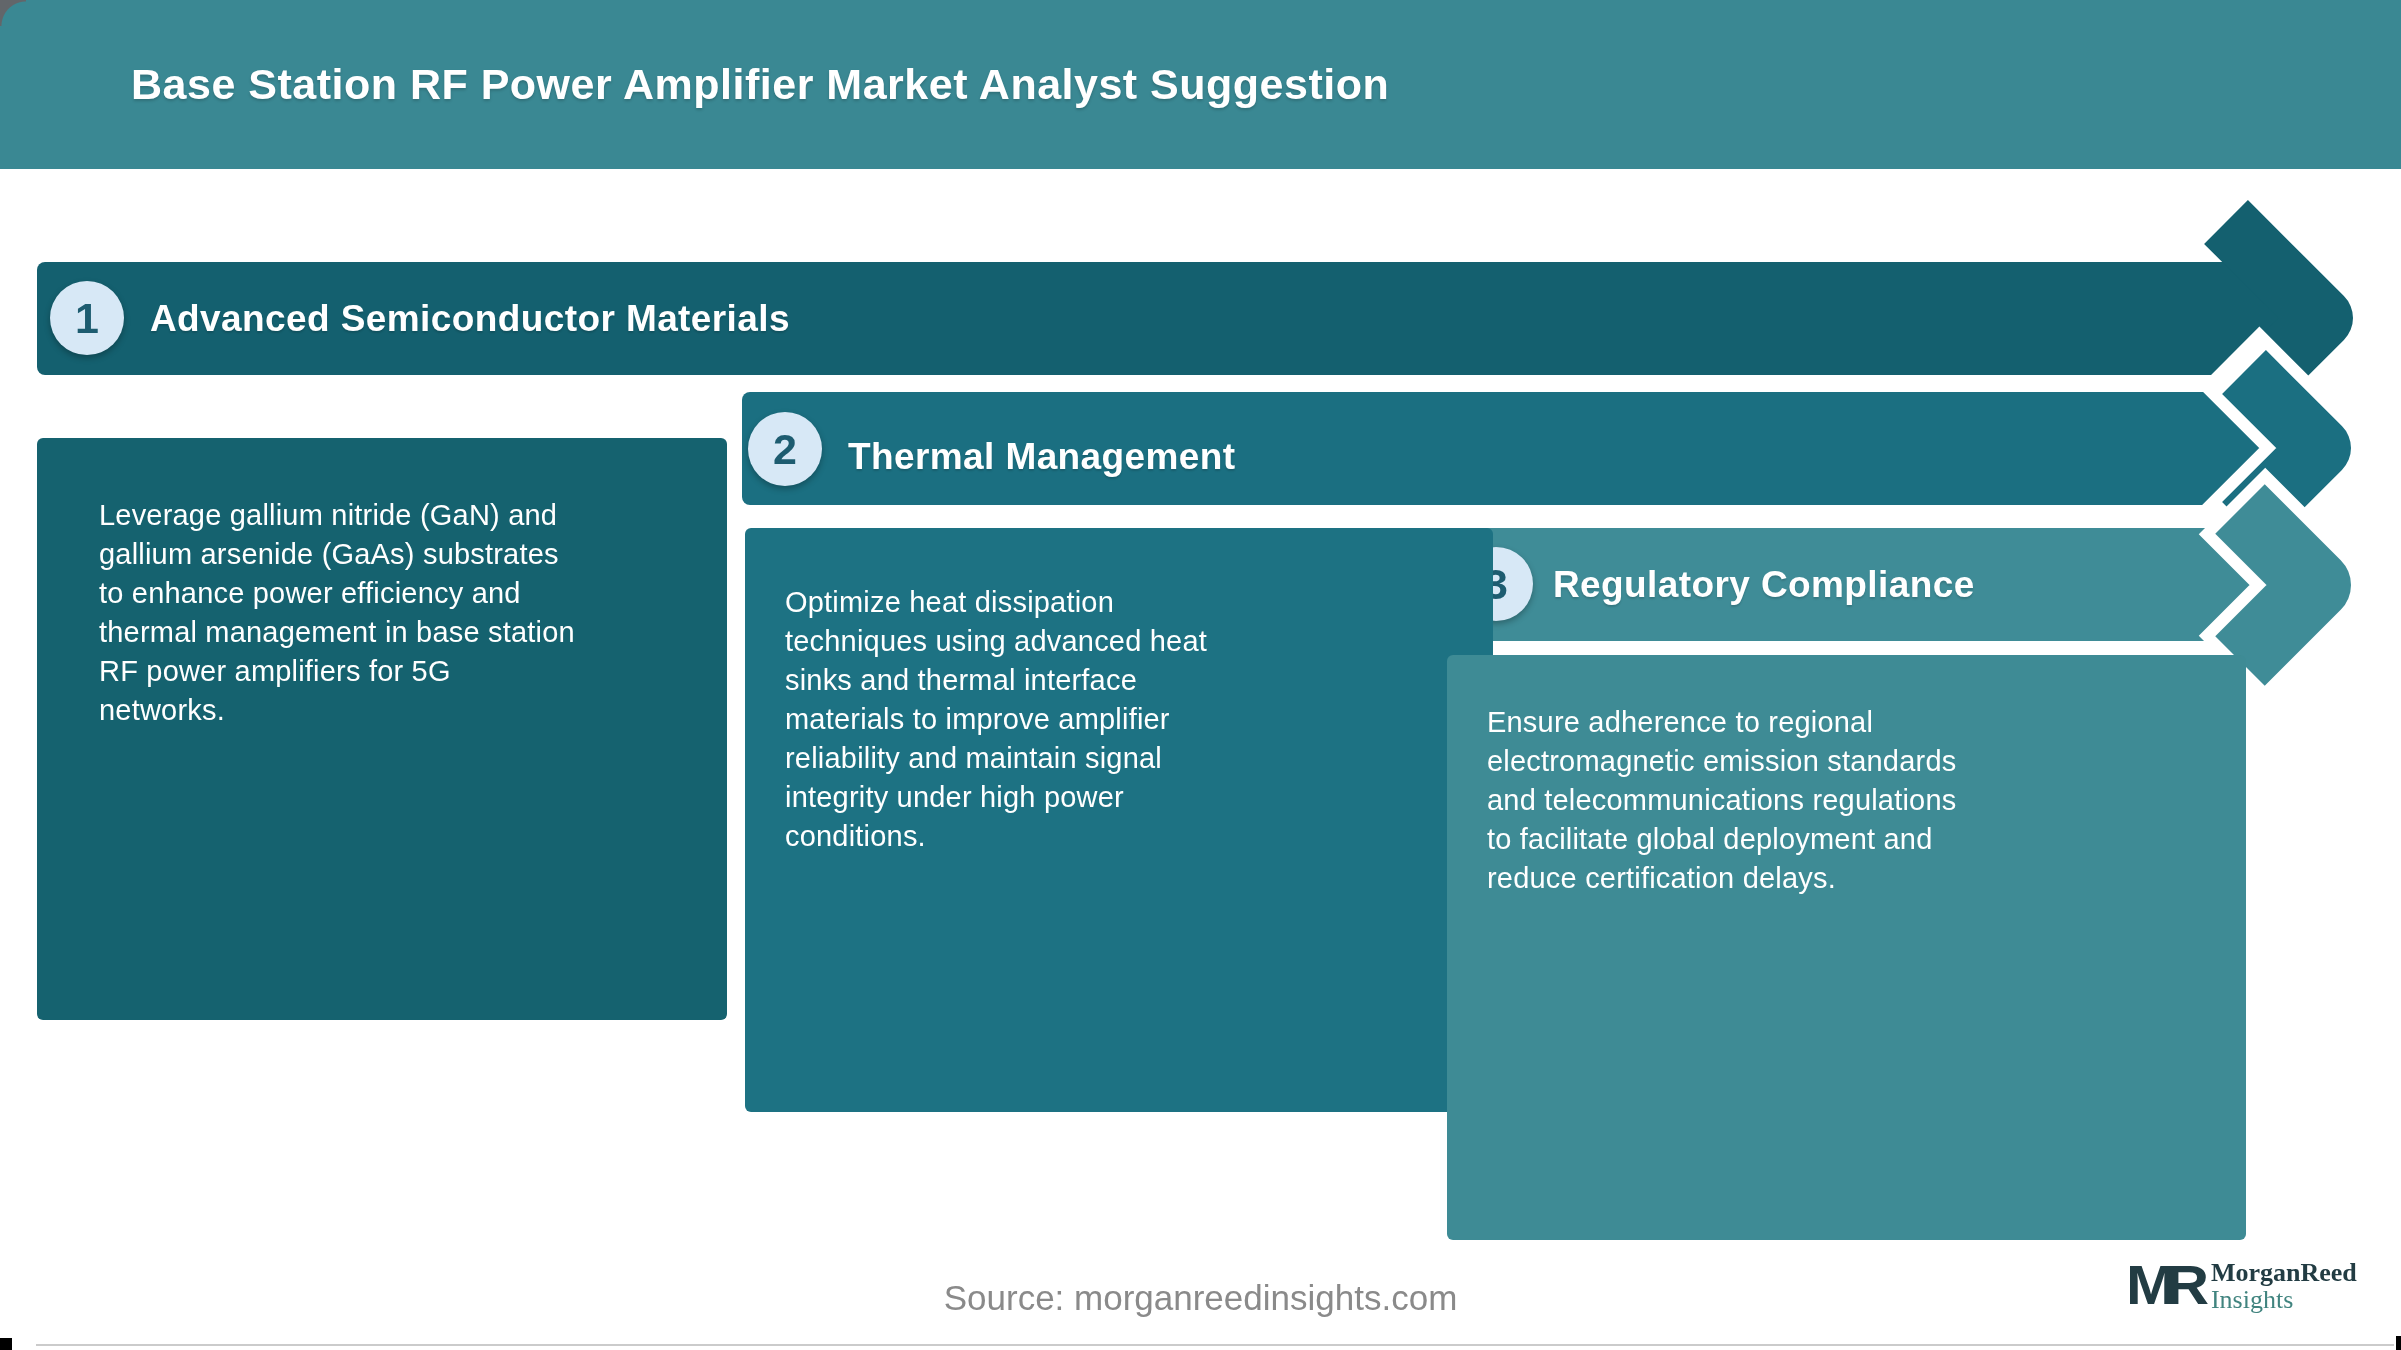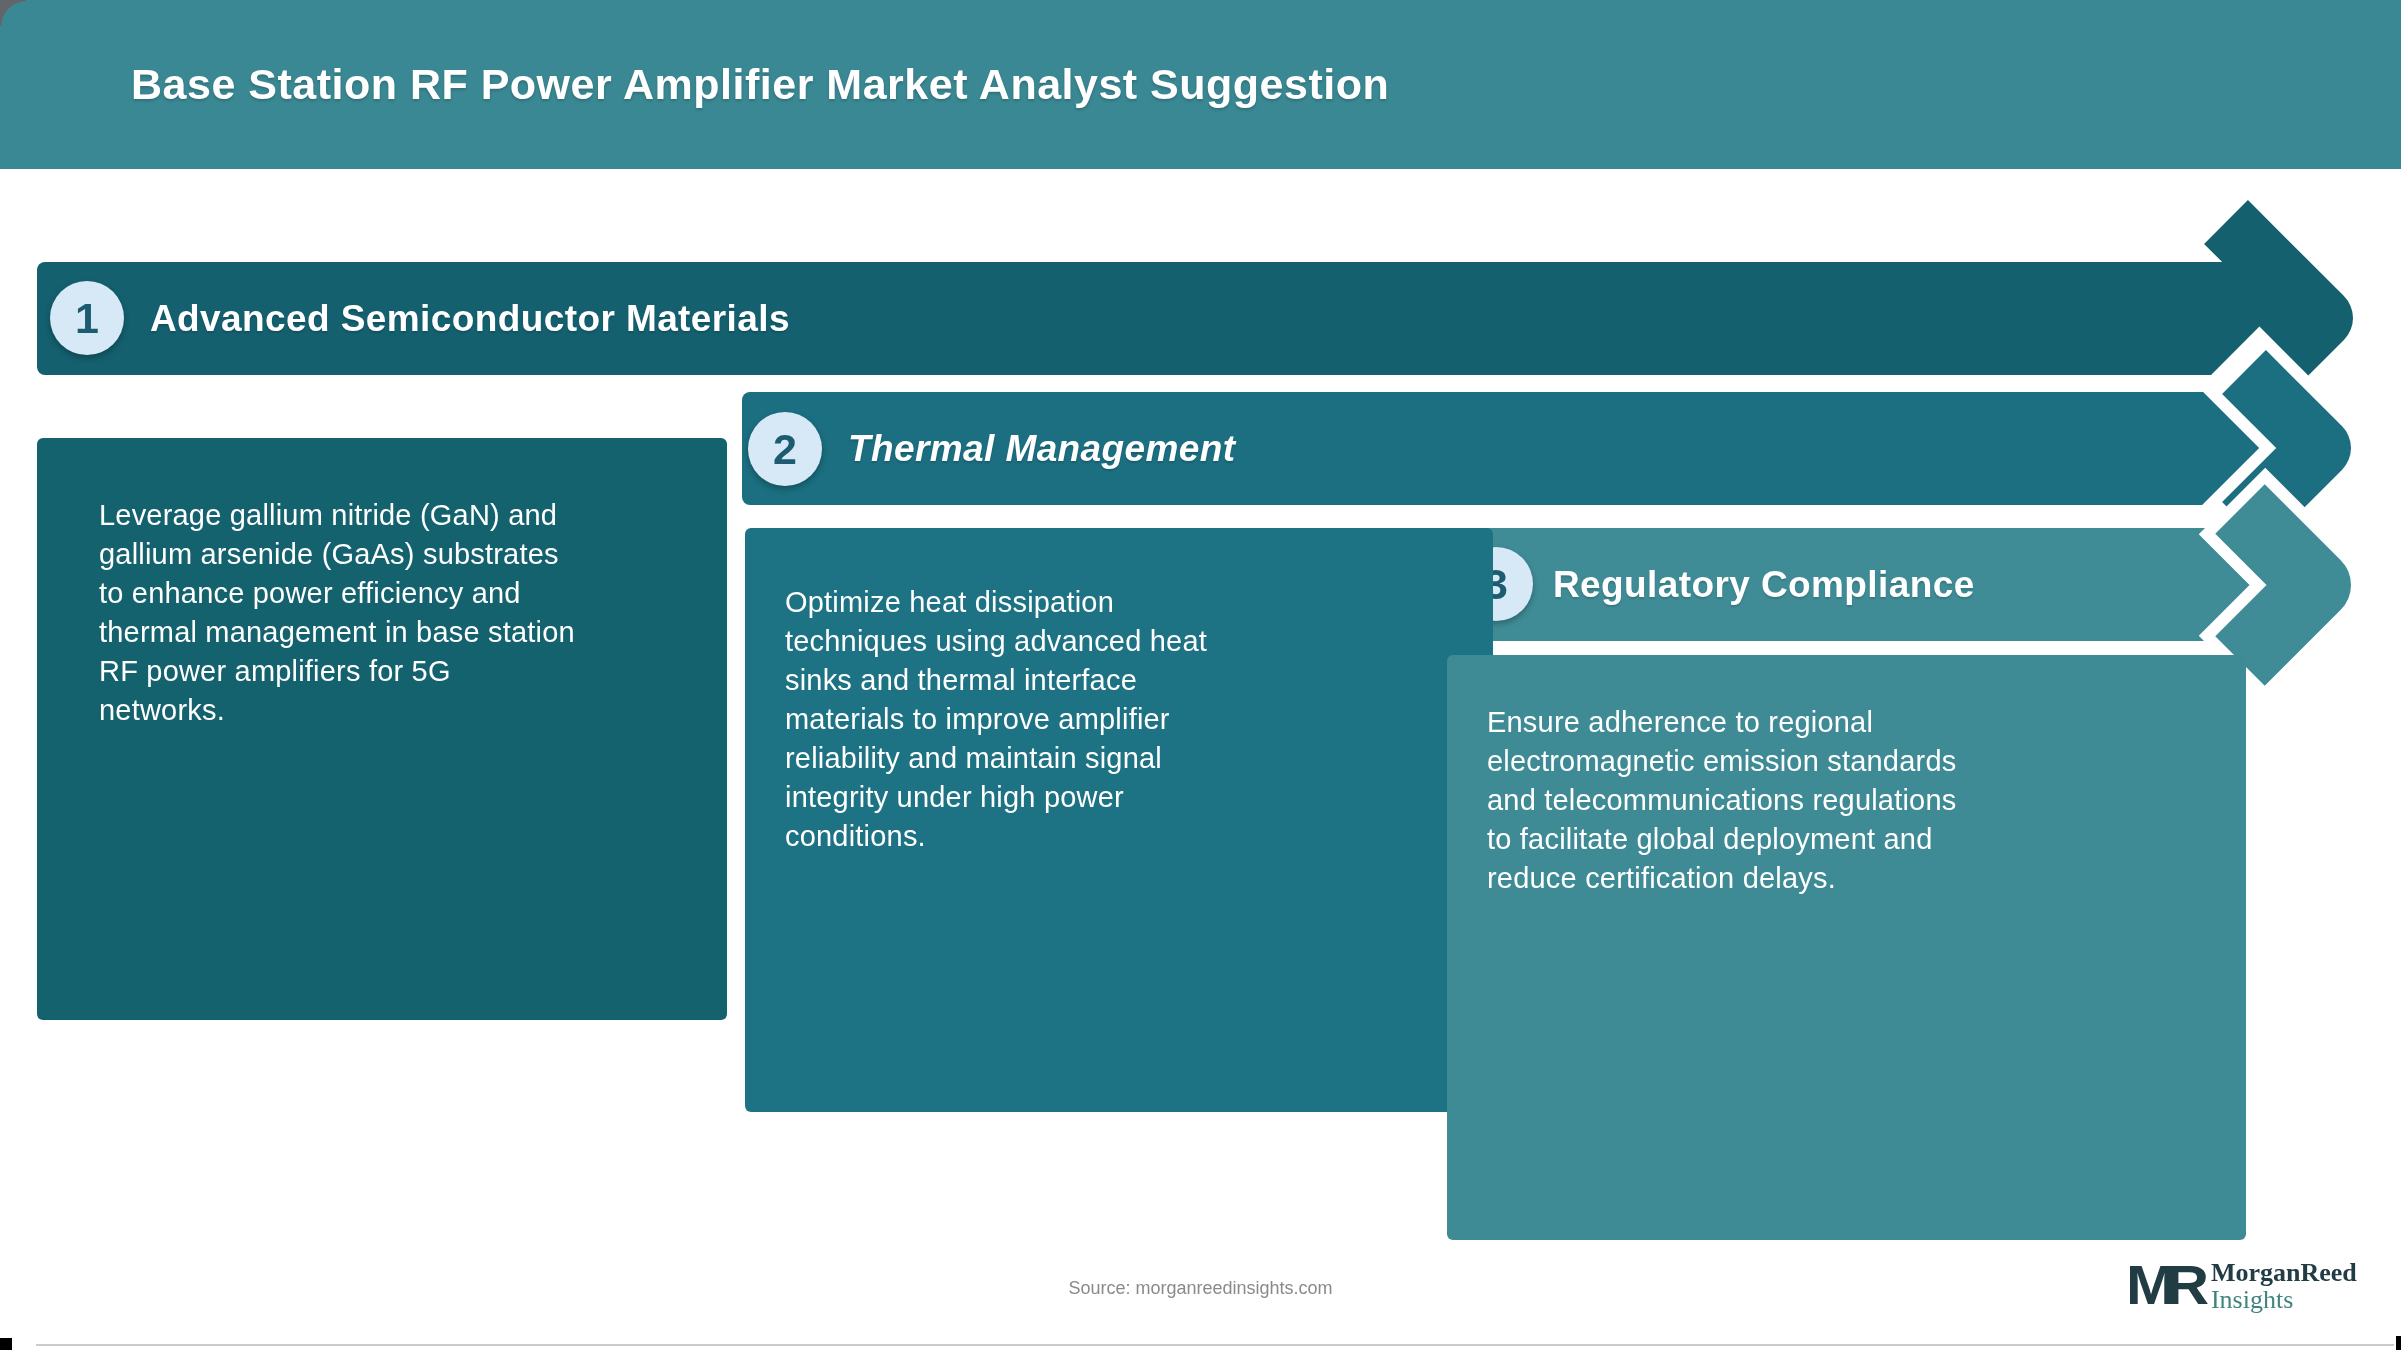--- a/index.html
+++ b/index.html
@@ -43,36 +43,36 @@
   .badge-3 { left: 1459px; top: 547px; }
   
   .banner-label {
     position: absolute; height: 113px;
     display: flex; align-items: center;
     color: #ffffff; font-size: 37px; font-weight: 700;
     letter-spacing: 0.4px; white-space: nowrap;
     text-shadow: 0 2px 2px rgba(0,0,0,0.15);
   }
   .label-1 { left: 150px;  top: 262px; }
-  .label-2 { left: 848px;  top: 392px; font-style: italic; }
+  .label-2 { left: 848px;  top: 400px; }
   .label-3 { left: 1553px; top: 528px; }
   
   .desc-box {
     position: absolute; border-radius: 6px;
     color: #ffffff; font-size: 29px; line-height: 39px;
     white-space: pre-line; letter-spacing: 0.2px;
     box-sizing: border-box;
   }
   .box-1 { left: 37px;   top: 395px; width: 690px; height: 582px; padding: 58px 40px 0 62px; margin-top: 43px; }
   .box-2 { left: 745px;  top: 528px; width: 748px; height: 584px; padding: 55px 16px 0 40px; }
   .box-3 { left: 1447px; top: 655px; width: 799px; height: 585px; padding: 48px 40px 0 40px; }
   
   .source-line {
     position: absolute; left: 0; top: 1278px; width: 2401px;
-    text-align: center; color: #8a8a8a; font-size: 18px;
+    text-align: center; color: #8a8a8a; font-size: 35px;
   }
   .logo {
     position: absolute; left: 2126px; top: 1256px;
     display: flex; align-items: center; gap: 0;
   }
   .logo-monogram {
     font-size: 60px; font-weight: 900; color: #223c43;
     letter-spacing: -0.17em; line-height: 1;
     transform: scaleY(0.92);
     padding-right: 12px;

